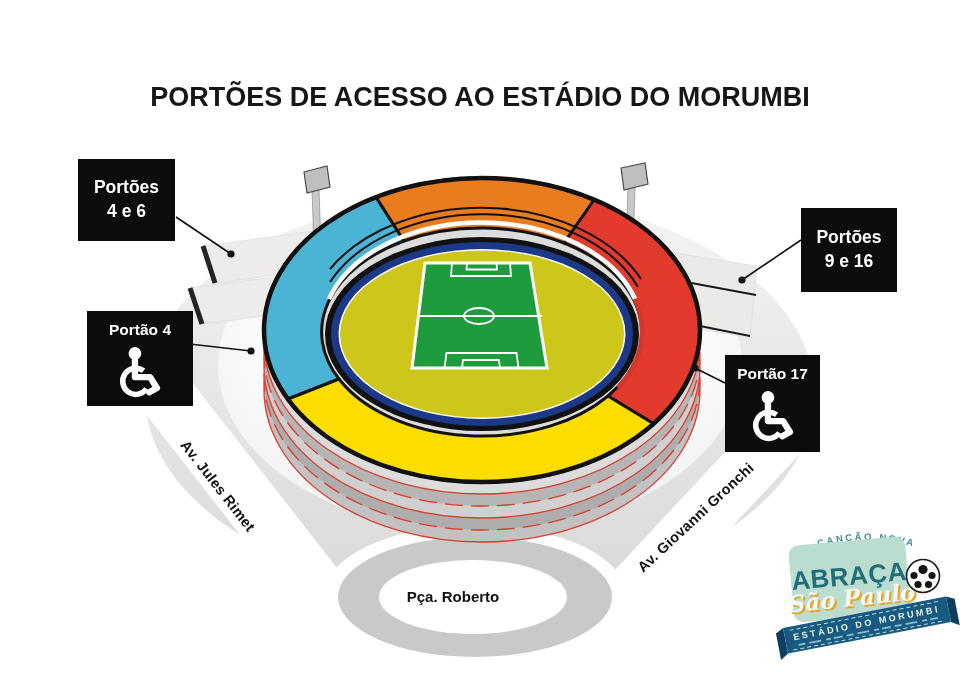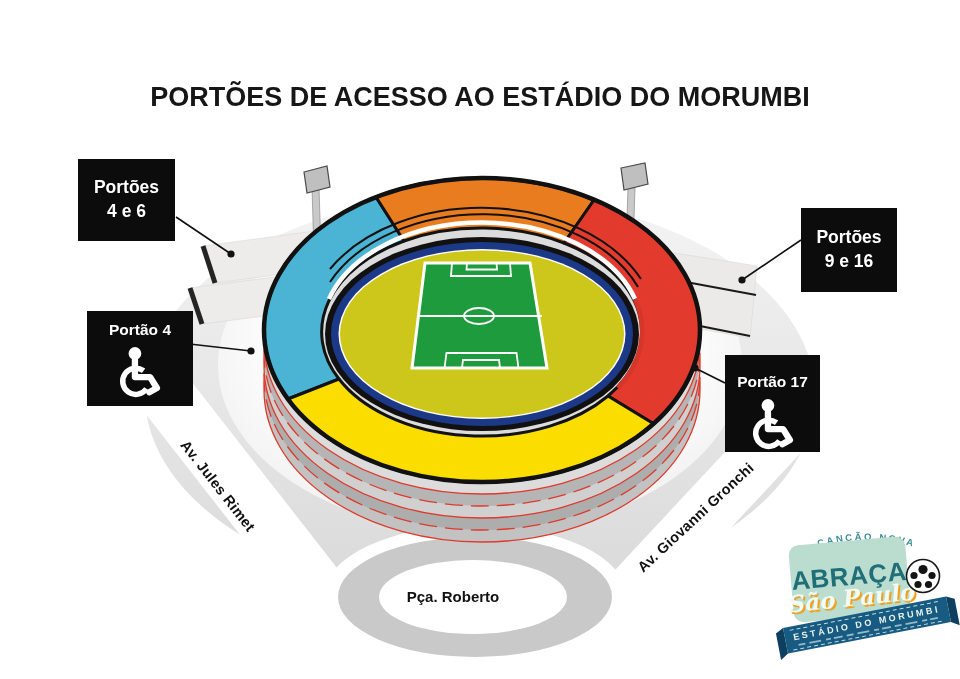--- a/index.html
+++ b/index.html
@@ -148,21 +148,21 @@
 
   <div class="gate-box with-icon" style="left:77px;top:311px;width:106px;height:95px;margin-left:10px;">
     <span class="ln">Portão 4</span>
     <svg width="54" height="56" viewBox="0 0 64 64">
       <circle cx="26" cy="10" r="7.5" fill="#fff"></circle>
       <path d="M26 18 L26 38 L44 38 L52 51 L43 56" fill="none" stroke="#fff" stroke-width="7.5" stroke-linecap="round" stroke-linejoin="round"></path>
       <circle cx="27" cy="43" r="15.5" fill="none" stroke="#fff" stroke-width="6.5" stroke-dasharray="73 25" transform="rotate(35 27 43)"></circle>
     </svg>
   </div>
 
-  <div class="gate-box with-icon" style="left:725px;top:355px;width:95px;height:97px;justify-content:flex-end;">
+  <div class="gate-box with-icon" style="left:725px;top:355px;width:95px;height:97px;">
     <span class="ln">Portão 17</span>
     <svg width="54" height="56" viewBox="0 0 64 64">
       <circle cx="26" cy="10" r="7.5" fill="#fff"></circle>
       <path d="M26 18 L26 38 L44 38 L52 51 L43 56" fill="none" stroke="#fff" stroke-width="7.5" stroke-linecap="round" stroke-linejoin="round"></path>
       <circle cx="27" cy="43" r="15.5" fill="none" stroke="#fff" stroke-width="6.5" stroke-dasharray="73 25" transform="rotate(35 27 43)"></circle>
     </svg>
   </div>
 
   <div class="plaza">
     <div>Pça. Roberto</div>

